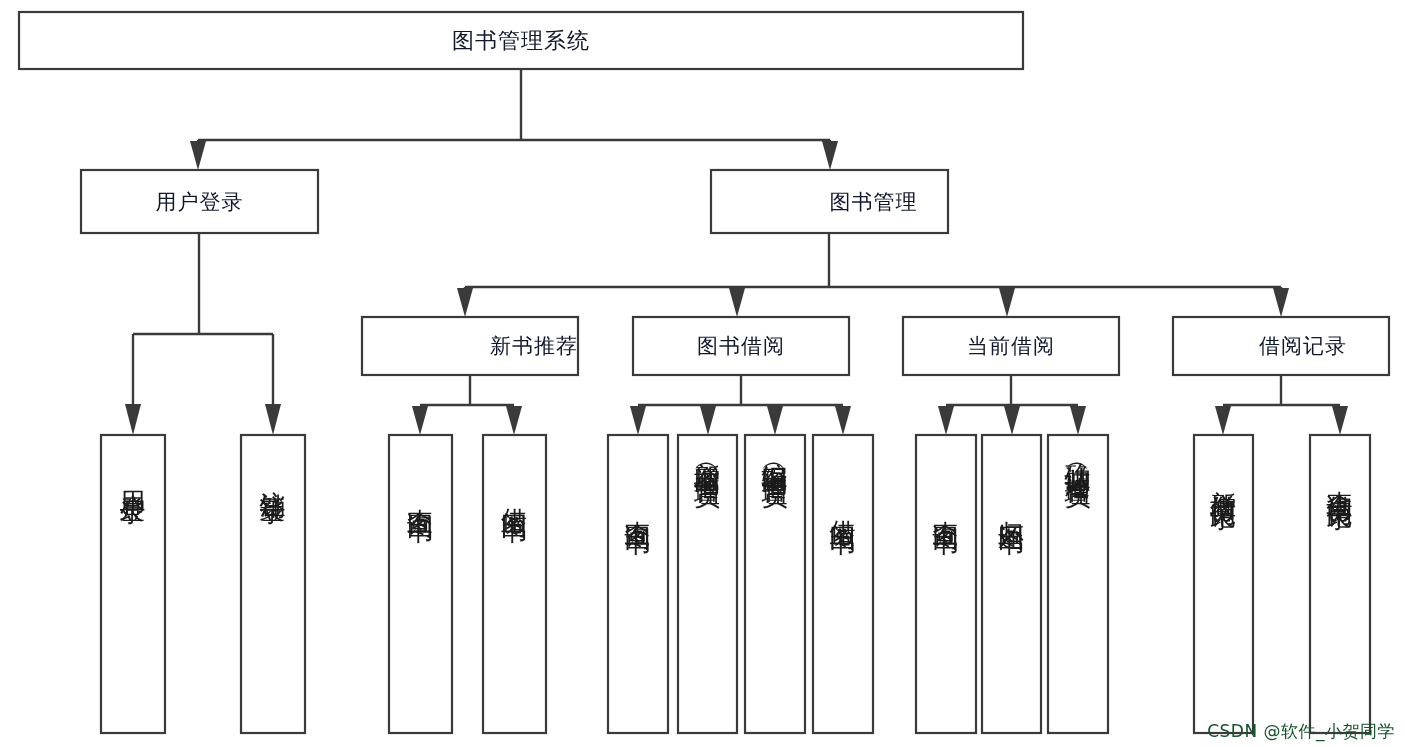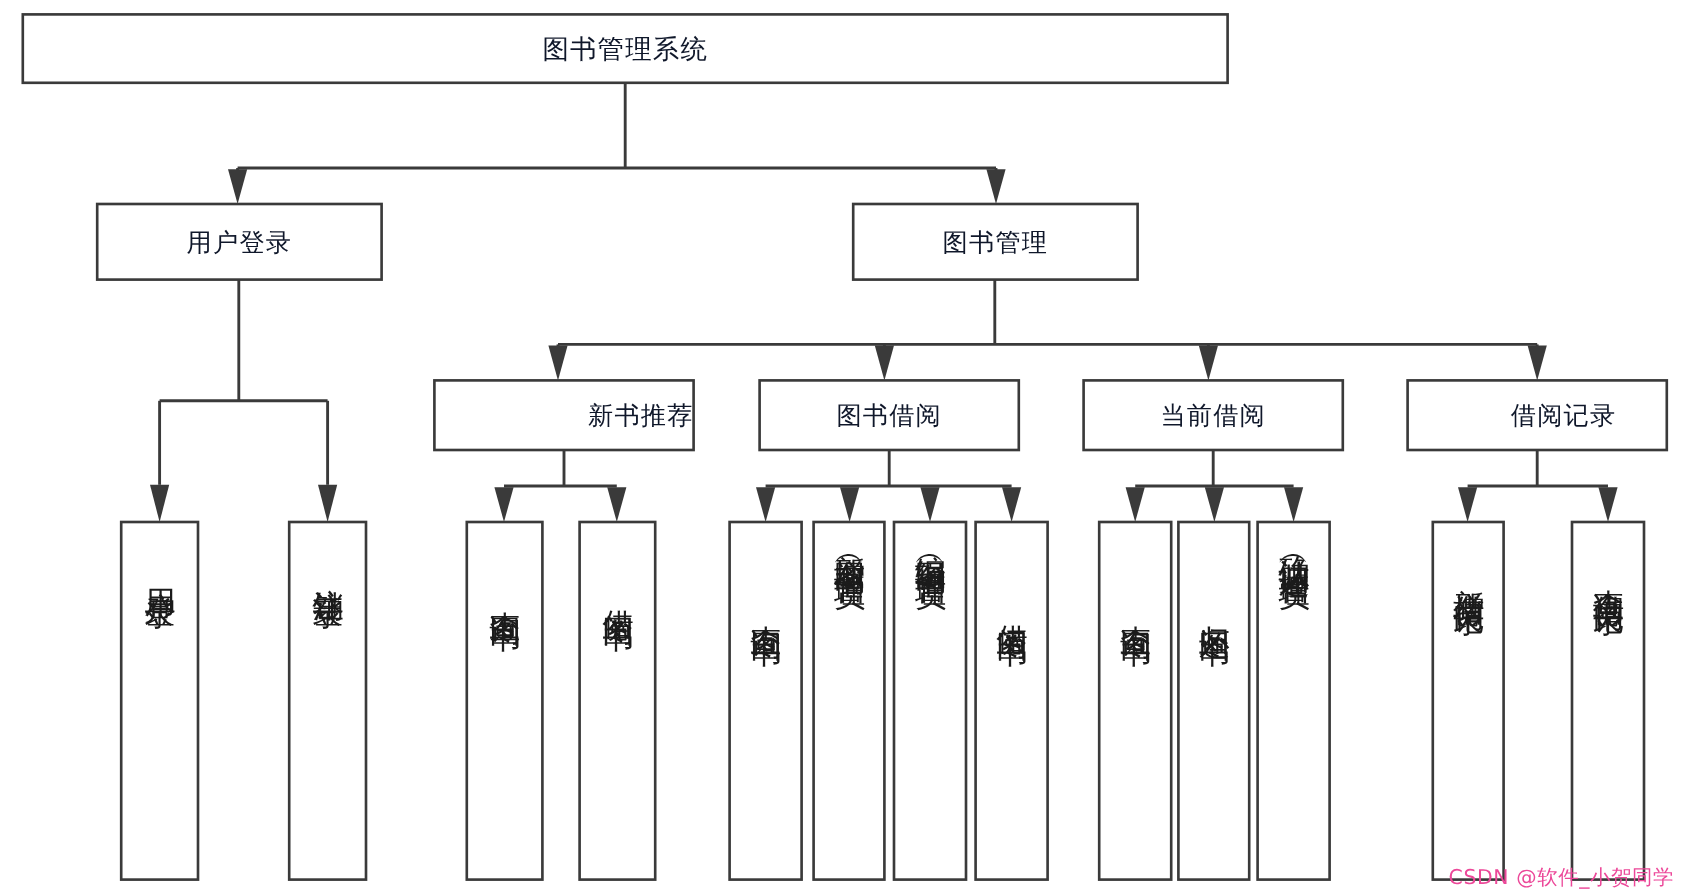--- a/index.html
+++ b/index.html
@@ -75,21 +75,21 @@
   }
   .title-label-text {
     font-size: 22px;
   }
   #watermark {
     position: absolute;
     right: 10px;
     bottom: 4px;
     font-family: "DejaVu Sans", "Liberation Sans", sans-serif;
     font-size: 17px;
-    color: #ec4899;
+    color: #14532d;
     letter-spacing: 0.5px;
     white-space: nowrap;
     user-select: none;
   }
 </style>
 </head>
 <body>
 
 <div id="diagram-root">
 
@@ -185,21 +185,21 @@
     <rect class="node-box" x="1310" y="435" width="60" height="298"></rect>
   </svg>
 
   <div class="hlabel-wrap" style="left:19px; top:12px; width:1004px; height:57px;">
     <span class="hlabel-text title-label-text">图书管理系统</span>
   </div>
 
   <div class="hlabel-wrap" style="left:81px; top:170px; width:237px; height:63px;">
     <span class="hlabel-text">用户登录</span>
   </div>
-  <div class="hlabel-wrap" style="left:711px; top:170px; width:237px; height:63px;">
+  <div class="hlabel-wrap" style="left:711px; top:170px; width:237px; height:63px;padding-left:44px;">
     <span class="hlabel-text">图书管理</span>
   </div>
 
   <div class="hlabel-wrap" style="left:362px; top:317px; width:216px; height:58px;justify-content:flex-end;">
     <span class="hlabel-text">新书推荐</span>
   </div>
   <div class="hlabel-wrap" style="left:633px; top:317px; width:216px; height:58px;">
     <span class="hlabel-text">图书借阅</span>
   </div>
   <div class="hlabel-wrap" style="left:903px; top:317px; width:216px; height:58px;">

